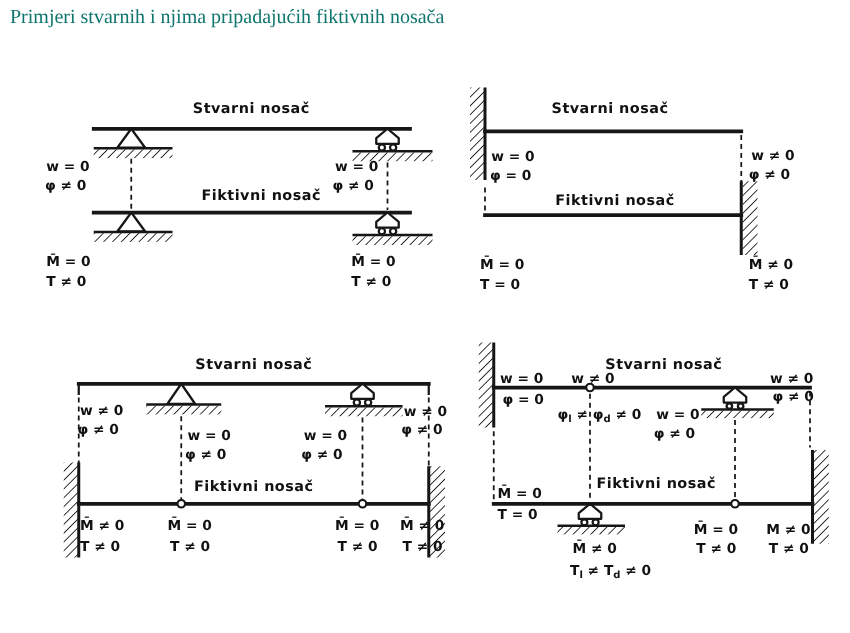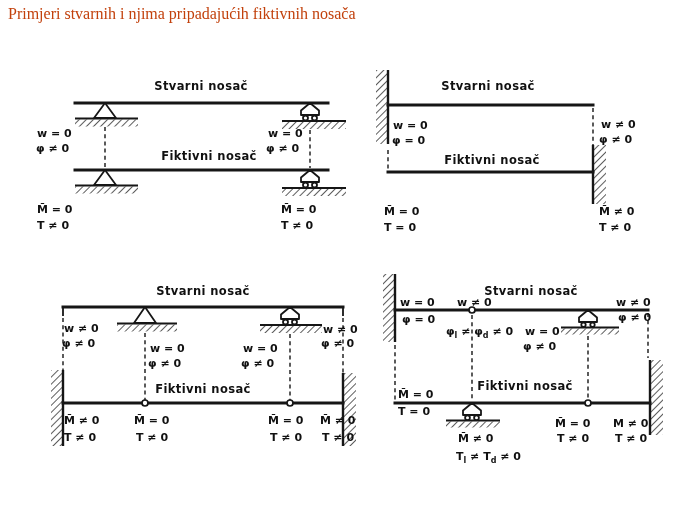--- a/index.html
+++ b/index.html
@@ -1,18 +1,18 @@
 <!DOCTYPE html>
 <html><head>
 <meta charset="utf-8">
 <style>
   html,body{margin:0;padding:0;background:#fff;}
   .page{position:relative;width:680px;height:506px;background:#fff;overflow:hidden;
         font-family:"DejaVu Sans",sans-serif;}
-  .title{position:absolute;left:8px;top:5px;font:16px "Liberation Serif",serif;color:#c2410c;}
+  .title{position:absolute;left:8px;top:5px;font:16px "Liberation Serif",serif;color:#0f766e;}
   svg{position:absolute;overflow:visible;}
   .beam{stroke:#161616;stroke-width:3;stroke-linecap:square;}
   .thin{stroke:#161616;stroke-width:1.8;}
   .gnd{stroke:#161616;stroke-width:2;}
   .sup{fill:#fff;stroke:#161616;stroke-width:1.8;stroke-linejoin:round;}
   .hat{fill:url(#hatch);stroke:none;}
   .wall{stroke:#161616;stroke-width:2.4;}
   .dash{stroke:#161616;stroke-width:1.4;stroke-dasharray:4 3.2;fill:none;}
   .hinge{fill:#fff;stroke:#161616;stroke-width:1.7;}
   .lbl{font:bold 11px "DejaVu Sans",sans-serif;fill:#111;}

